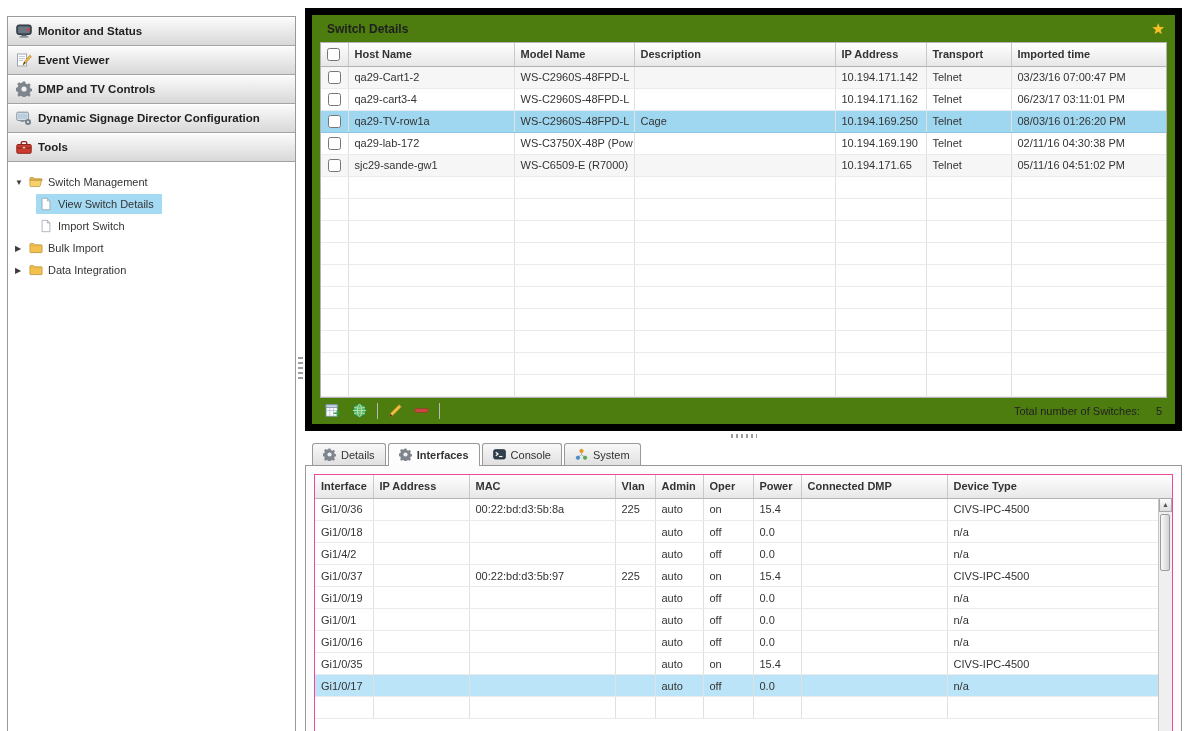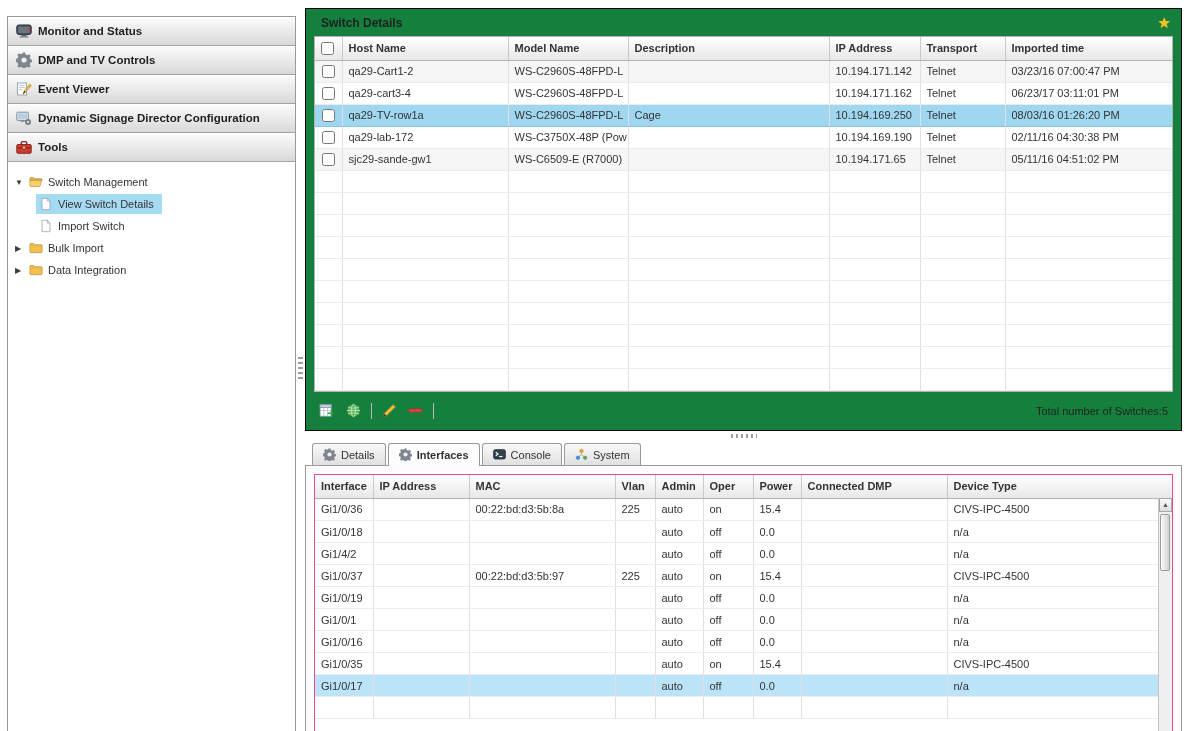--- a/index.html
+++ b/index.html
@@ -21,37 +21,37 @@
   .tab.active{background:#fff;font-weight:bold;margin-bottom:-1px;padding-bottom:4px;z-index:1}
   .tree{flex:1;background:#fff;padding-top:9px}
   .tree-item{height:22px;display:flex;align-items:center;padding-left:7px;cursor:pointer;white-space:nowrap}
   .tree-item .twisty{width:11px;flex:0 0 11px;font-size:8px;color:#3c3c3c}
   .tree-item.child{padding-left:17px}
   .tsel{display:flex;align-items:center;gap:5px;padding:3px 8px 3px 3px;border-radius:1px}
   .tree-item.selected .tsel{background:#a5daf3}
 
   
   .main{position:absolute;left:305px;top:8px;width:877px}
-  .panel-top{height:423px;border:1px solid #000000;background:#15803d;display:flex;flex-direction:column}
+  .panel-top{height:423px;border:7px solid #000000;background:#4d7c0f;display:flex;flex-direction:column}
   .panel-top-header{flex:0 0 27px;display:flex;align-items:center;justify-content:space-between;padding:0 10px 0 15px;font-weight:bold;font-size:12px;color:#1f1f1f}
   .star{font-size:15px;color:#f4c32a;cursor:pointer;text-shadow:0 0 1px #c89b14;line-height:1}
   .switch-table-wrap{margin:0 8px;border:1px solid #b3b3b3;background:#fff}
 
   table.grid{border-collapse:collapse;table-layout:fixed;width:100%}
   .grid th{height:23px;background:linear-gradient(#fefefe,#e7e7e7);border-right:1px solid #c9c9c9;border-bottom:1px solid #b3b3b3;font-weight:bold;font-size:11px;text-align:left;padding:0 6px;white-space:nowrap;overflow:hidden;cursor:pointer}
   .grid td{height:22px;border-right:1px solid #e0e0e0;border-bottom:1px solid #ebebeb;padding:0 6px;white-space:nowrap;overflow:hidden;background:#fff}
   .grid th:last-child,.grid td:last-child{border-right:none}
   .cb-col{text-align:center;padding:0 4px}
   .cb-col input{width:13px;height:13px;margin:0;vertical-align:middle}
   .switch-grid .data-row:nth-child(odd) td{background:#f6f6f6}
   .switch-grid tr.selected td{background:#9fd6f0 !important;border-bottom-color:#8cc6e4}
 
   .table-toolbar{flex:1;display:flex;align-items:center;gap:9px;padding:0 13px}
   .tb-sep{width:1px;height:16px;background:#b9b9b9}
-  .total{margin-left:auto;display:flex;align-items:center;color:#222}
+  .total{margin-left:auto;display:flex;align-items:center;gap:16px;color:#222}
 
   .h-splitter{height:9px;position:relative;cursor:row-resize}
   .h-grip{position:absolute;left:50%;top:3px;transform:translateX(-50%);width:26px;height:4px;background:repeating-linear-gradient(90deg,#9d9d9d 0 2px,transparent 2px 5px)}
 
   .panel-bottom{height:285px;display:flex;flex-direction:column}
   .detail-tabs{flex:0 0 25px;display:flex;align-items:flex-end;padding-left:7px;position:relative;z-index:1}
   .dtab{display:flex;align-items:center;gap:5px;padding:4px 10px;border:1px solid #999;border-bottom:none;border-radius:3px 3px 0 0;background:linear-gradient(#f9f9f9,#e0e0e0);margin-right:2px;cursor:pointer}
   .dtab.active{background:#fdfdfd;font-weight:bold;margin-bottom:-1px;padding-bottom:5px}
   .detail-content{flex:1;border:1px solid #999;background:#fcfcfc;padding:8px 8px 0}
   .if-table-wrap{border:1px solid #ec4899;background:#fff;position:relative;height:285px;overflow:hidden}
@@ -145,29 +145,29 @@
 
   <div class="sidebar">
     <div class="acc-header">
       <svg class="ico">
           <use href="#i-monitor"></use>
         </svg>
       <span>Monitor and Status</span>
     </div>
     <div class="acc-header">
       <svg class="ico">
+          <use href="#i-eventpencil"></use>
+        </svg>
+      <span>Event Viewer</span>
+    </div>
+    <div class="acc-header">
+      <svg class="ico">
           <use href="#i-gear"></use>
         </svg>
       <span>DMP and TV Controls</span>
-    </div>
-    <div class="acc-header">
-      <svg class="ico">
-          <use href="#i-eventpencil"></use>
-        </svg>
-      <span>Event Viewer</span>
     </div>
     <div class="acc-header">
       <svg class="ico">
           <use href="#i-signage"></use>
         </svg>
       <span>Dynamic Signage Director Configuration</span>
     </div>
     <div class="acc-header">
       <svg class="ico">
           <use href="#i-toolbox"></use>

